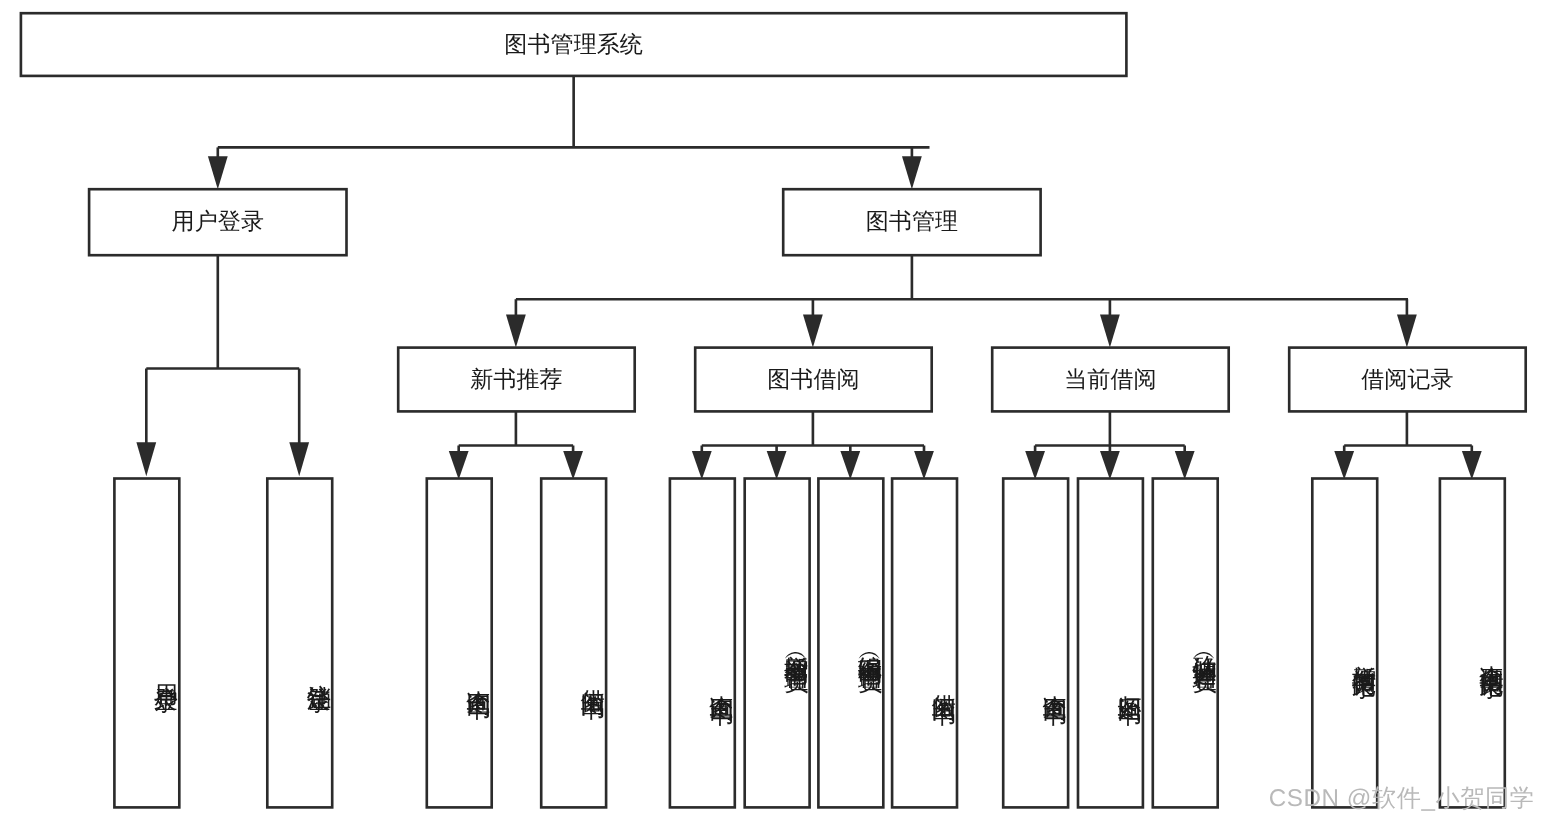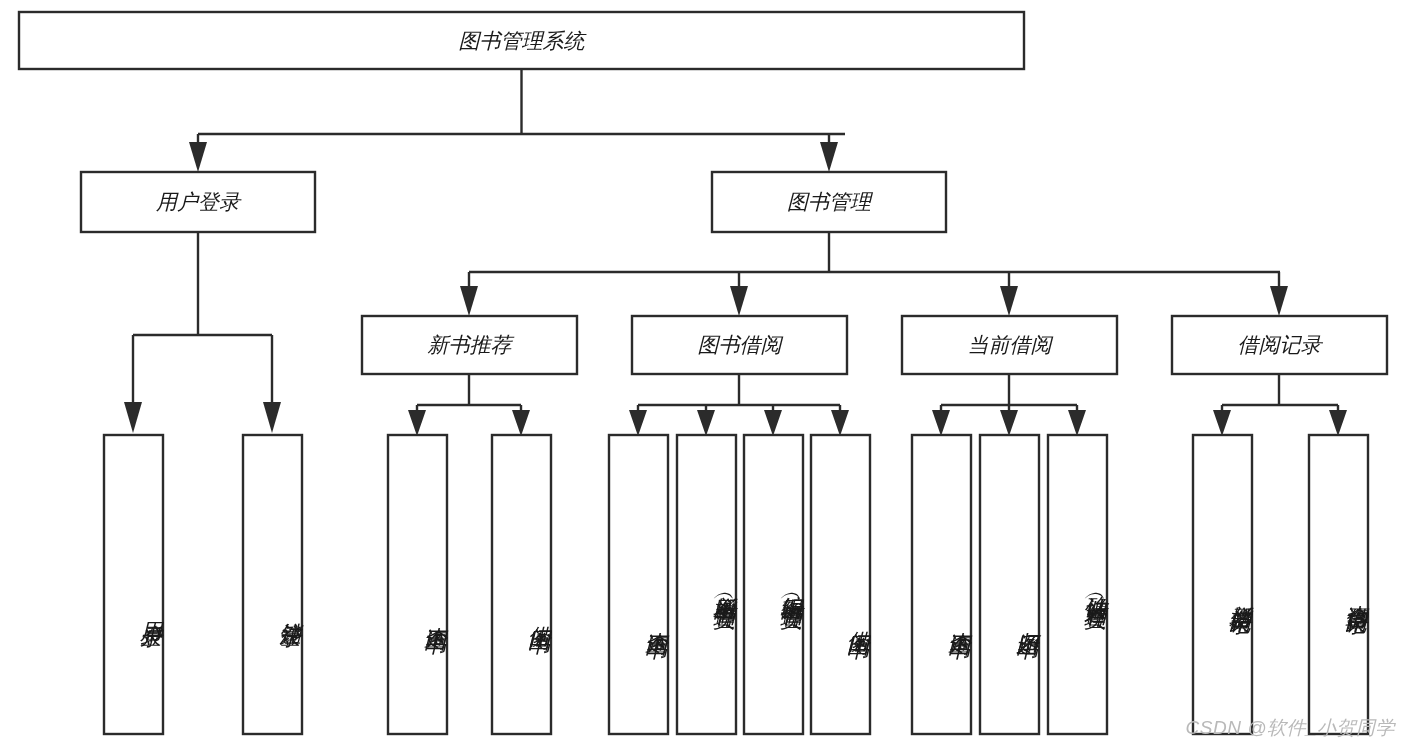--- a/index.html
+++ b/index.html
@@ -10,21 +10,20 @@
   }
   body {
     font-family: "Liberation Sans", "DejaVu Sans", sans-serif;
   }
   #diagram-root {
     position: relative;
     width: 1405px;
     height: 747px;
     background: #ffffff;
     overflow: hidden;
-    font-style: italic;
   }
   svg.diagram-canvas {
     position: absolute;
     left: 0;
     top: 0;
     width: 1405px;
     height: 747px;
     display: block;
   }
   .node-box {
@@ -62,21 +61,21 @@
     letter-spacing: 2px;
     color: #1a1a1a;
     white-space: nowrap;
     pointer-events: none;
   }
   .watermark {
     position: absolute;
     right: 10px;
     bottom: 6px;
     font-family: "Liberation Sans", "DejaVu Sans", sans-serif;
-    font-size: 19px;
+    font-size: 22px;
     color: #b9b9b9;
     letter-spacing: 0.5px;
     user-select: none;
   }
 </style>
 </head>
 <body>
 
 <div id="diagram-root">
 

